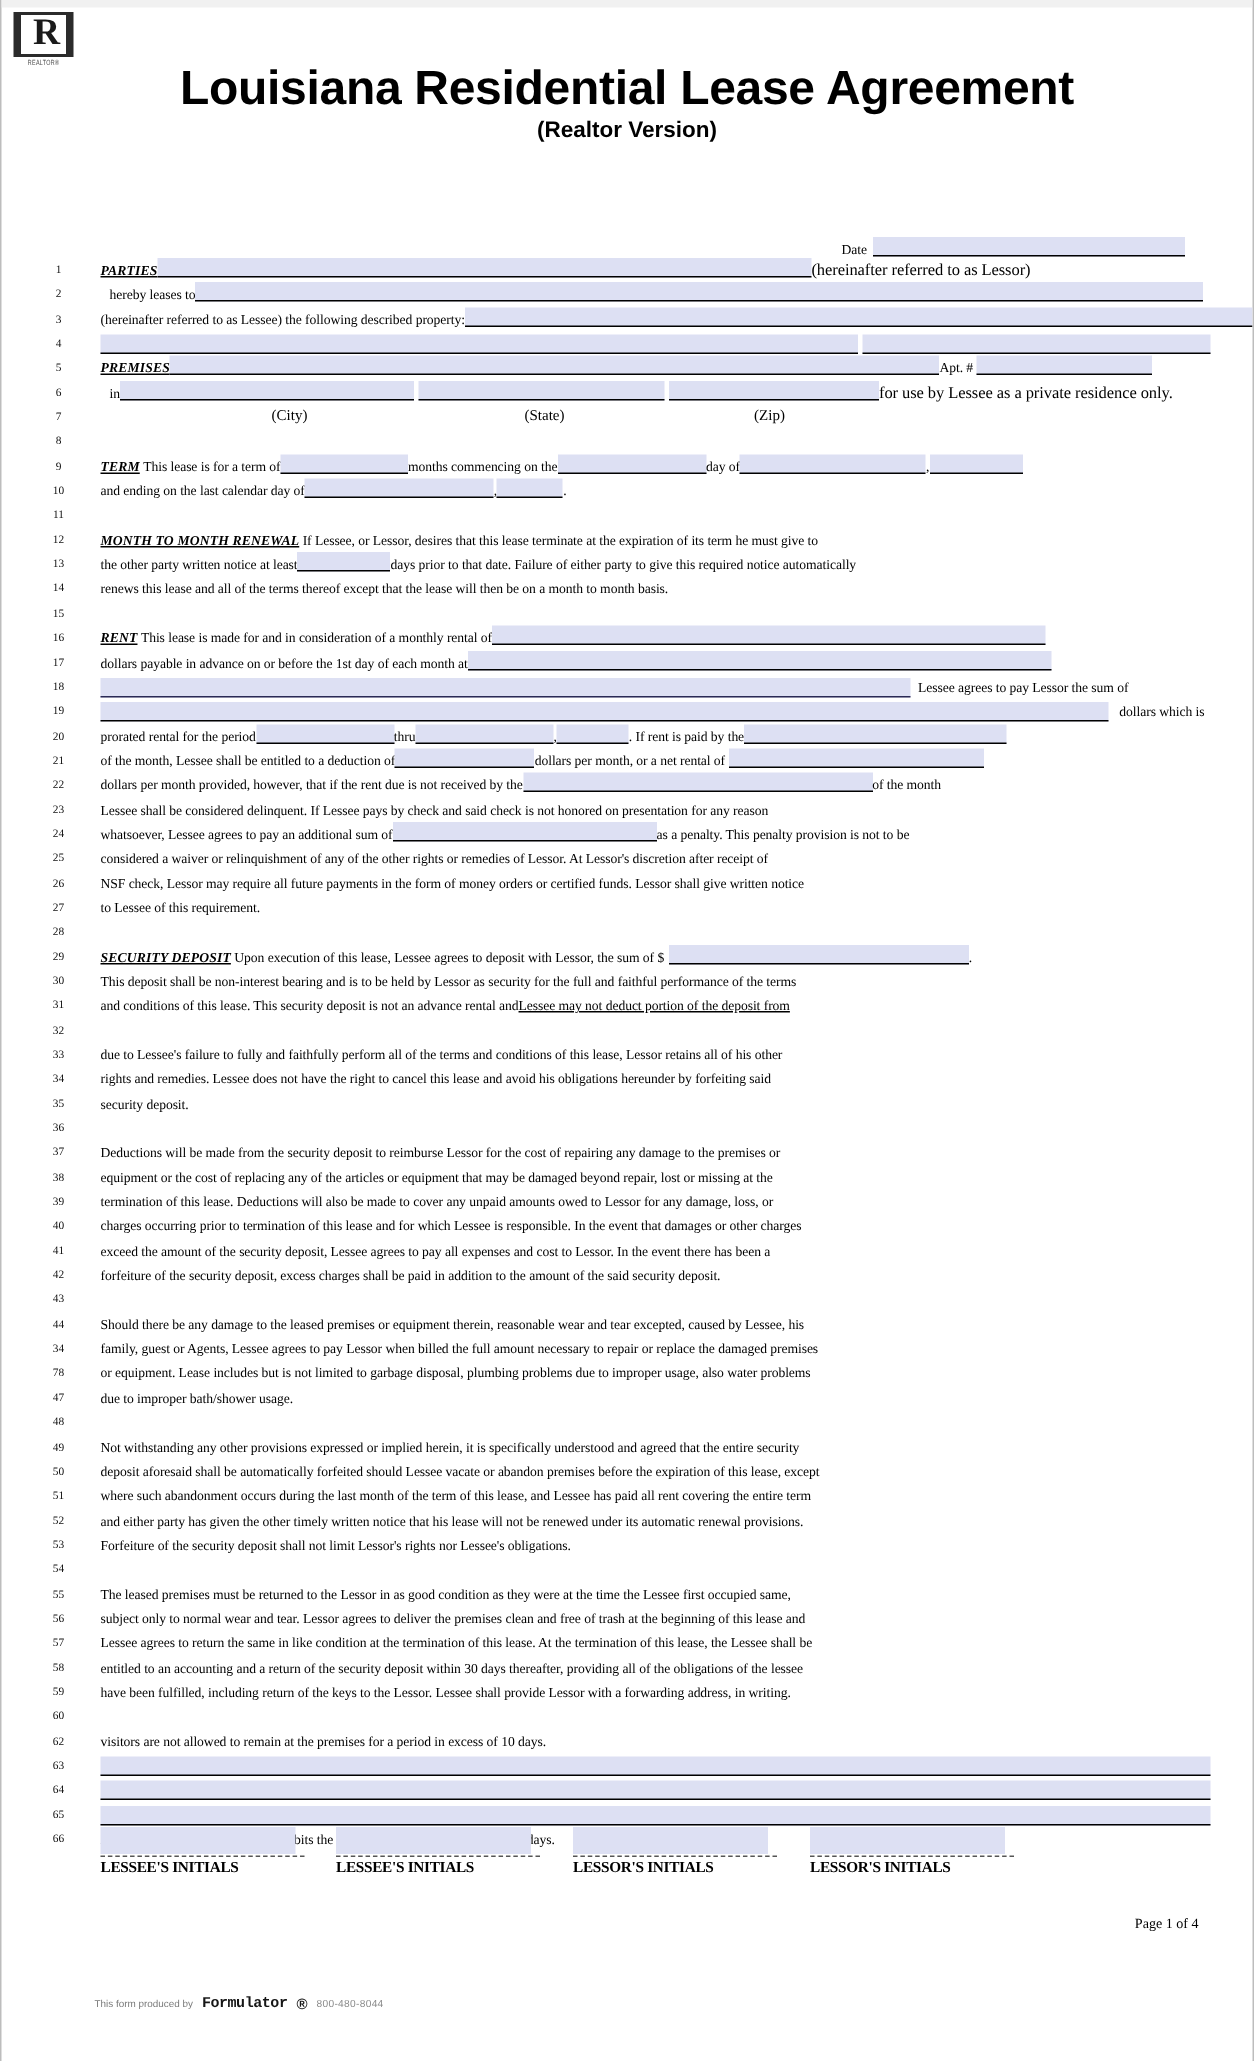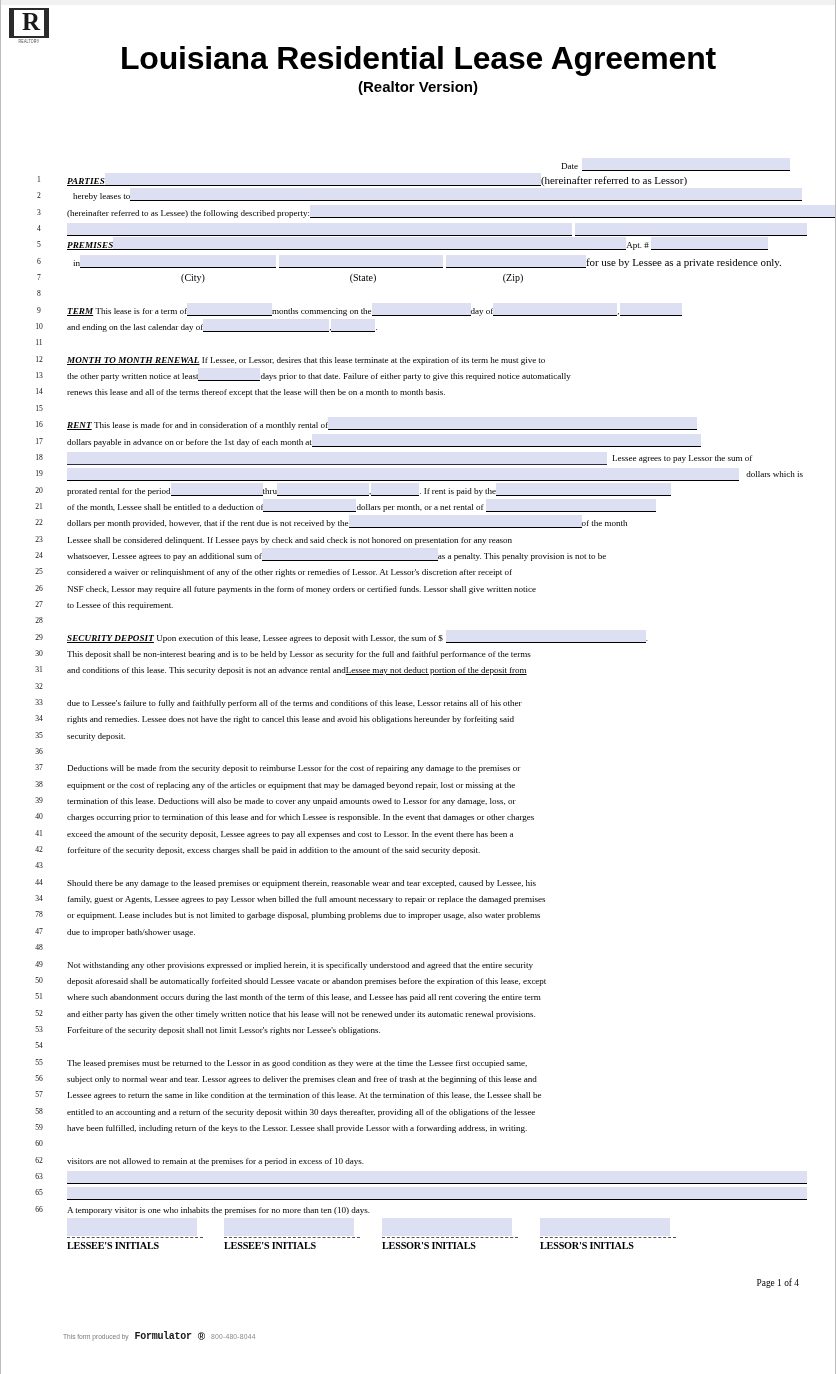--- a/index.html
+++ b/index.html
@@ -585,20 +585,26 @@
       <div class="rowtext"><span class="t">visitors are not allowed to remain at the premises for a period in excess of 10 days.</span></div>
     </div>
 
     <div class="row">
       <div class="lineno">63</div>
       <div class="rowtext">
           <span class="barfld" style="left:0; width:740px;"></span>
         </div>
     </div>
     <div class="row">
+      <div class="lineno">64</div>
+      <div class="rowtext">
+          <span class="barfld" style="left:0; width:740px;"></span>
+        </div>
+    </div>
+    <div class="row">
       <div class="lineno">65</div>
       <div class="rowtext">
           <span class="barfld" style="left:0; width:740px;"></span>
         </div>
     </div>
 
     <div class="row">
       <div class="lineno">66</div>
       <div class="rowtext"><span class="t">A temporary visitor is one who inhabits the premises for no more than ten (10) days.</span></div>
     </div>

